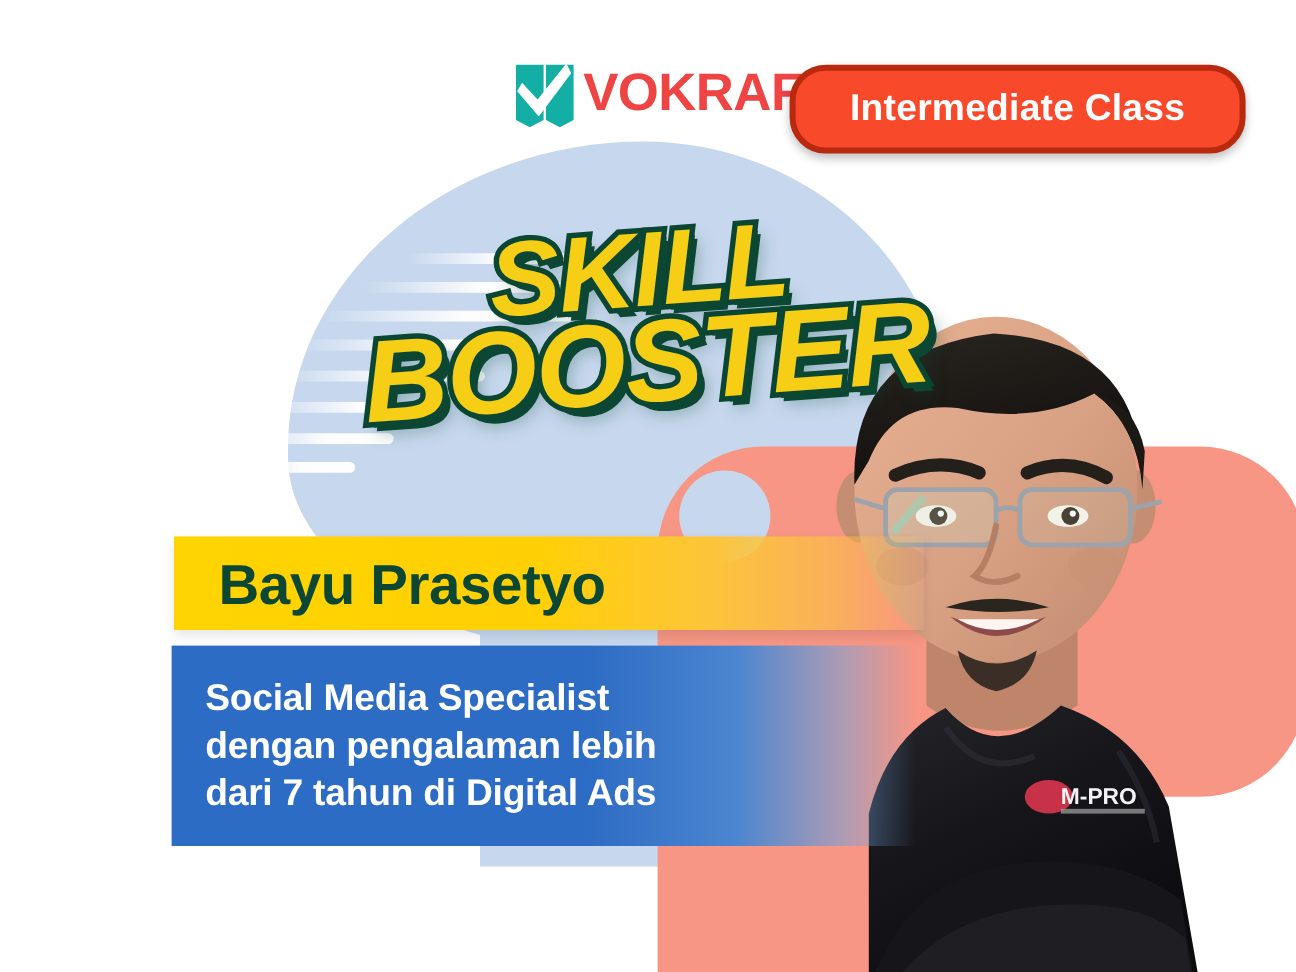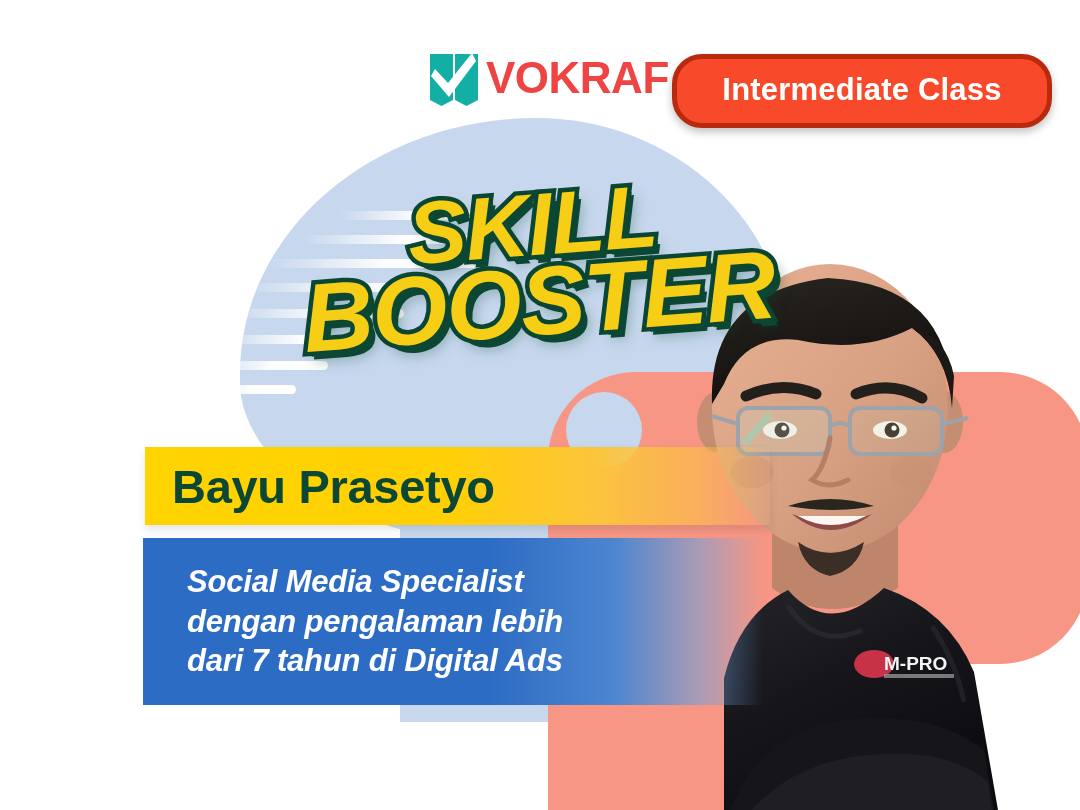--- a/index.html
+++ b/index.html
@@ -106,21 +106,21 @@
   .logo-mark { width: 52px; height: 56px; display: block; }
   .logo-word {
     font-size: 44px;
     font-weight: 700;
     letter-spacing: -0.5px;
     line-height: 1;
   }
 
   .badge {
     position: absolute;
-    left: 672px;
+    left: 658px;
     top: 54px;
     min-width: 380px;
     padding: 13px 34px 15px;
     box-sizing: border-box;
     border-radius: 30px;
     border: 5px solid #B8290D;
     background: #F8492A;
     color: #ffffff;
     font-size: 31px;
     font-weight: 700;
@@ -160,48 +160,47 @@
     left: 145px;
     top: 447px;
     width: 625px;
     height: 78px;
     background: linear-gradient(to right, #FFD400 0%, #FFD005 48%, #FCC43B 72%, rgba(252,196,59,0.55) 88%, rgba(252,196,59,0) 100%);
     display: flex;
     align-items: center;
     box-shadow: 0 5px 9px rgba(0,0,0,0.10);
   }
   .name-text {
-    padding-left: 27px;
+    padding-left: 37px;
     font-size: 47px;
     font-weight: 700;
     color: #0B4733;
     letter-spacing: -0.3px;
     white-space: nowrap;
   }
 
   
   .desc-box {
     position: absolute;
     left: 143px;
     top: 538px;
     width: 620px;
     height: 167px;
     background: linear-gradient(to right, #2D6CC4 0%, #2D6CC4 56%, #4C86D0 76%, rgba(110,160,220,0.55) 90%, rgba(150,190,232,0) 100%);
     display: flex;
     align-items: center;
   }
   .desc-text {
-    padding-left: 44px;
+    padding-left: 28px;
     padding-right: 20px;
     font-size: 31px;
     font-weight: 700;
     color: #ffffff;
     line-height: 1.29;
     letter-spacing: -0.2px;
-    font-style: italic;
   }
   .desc-text span { display: block; white-space: nowrap; }
 
   
   .person {
     position: absolute;
     left: 612px;
     top: 258px;
     width: 468px;
     height: 552px;

